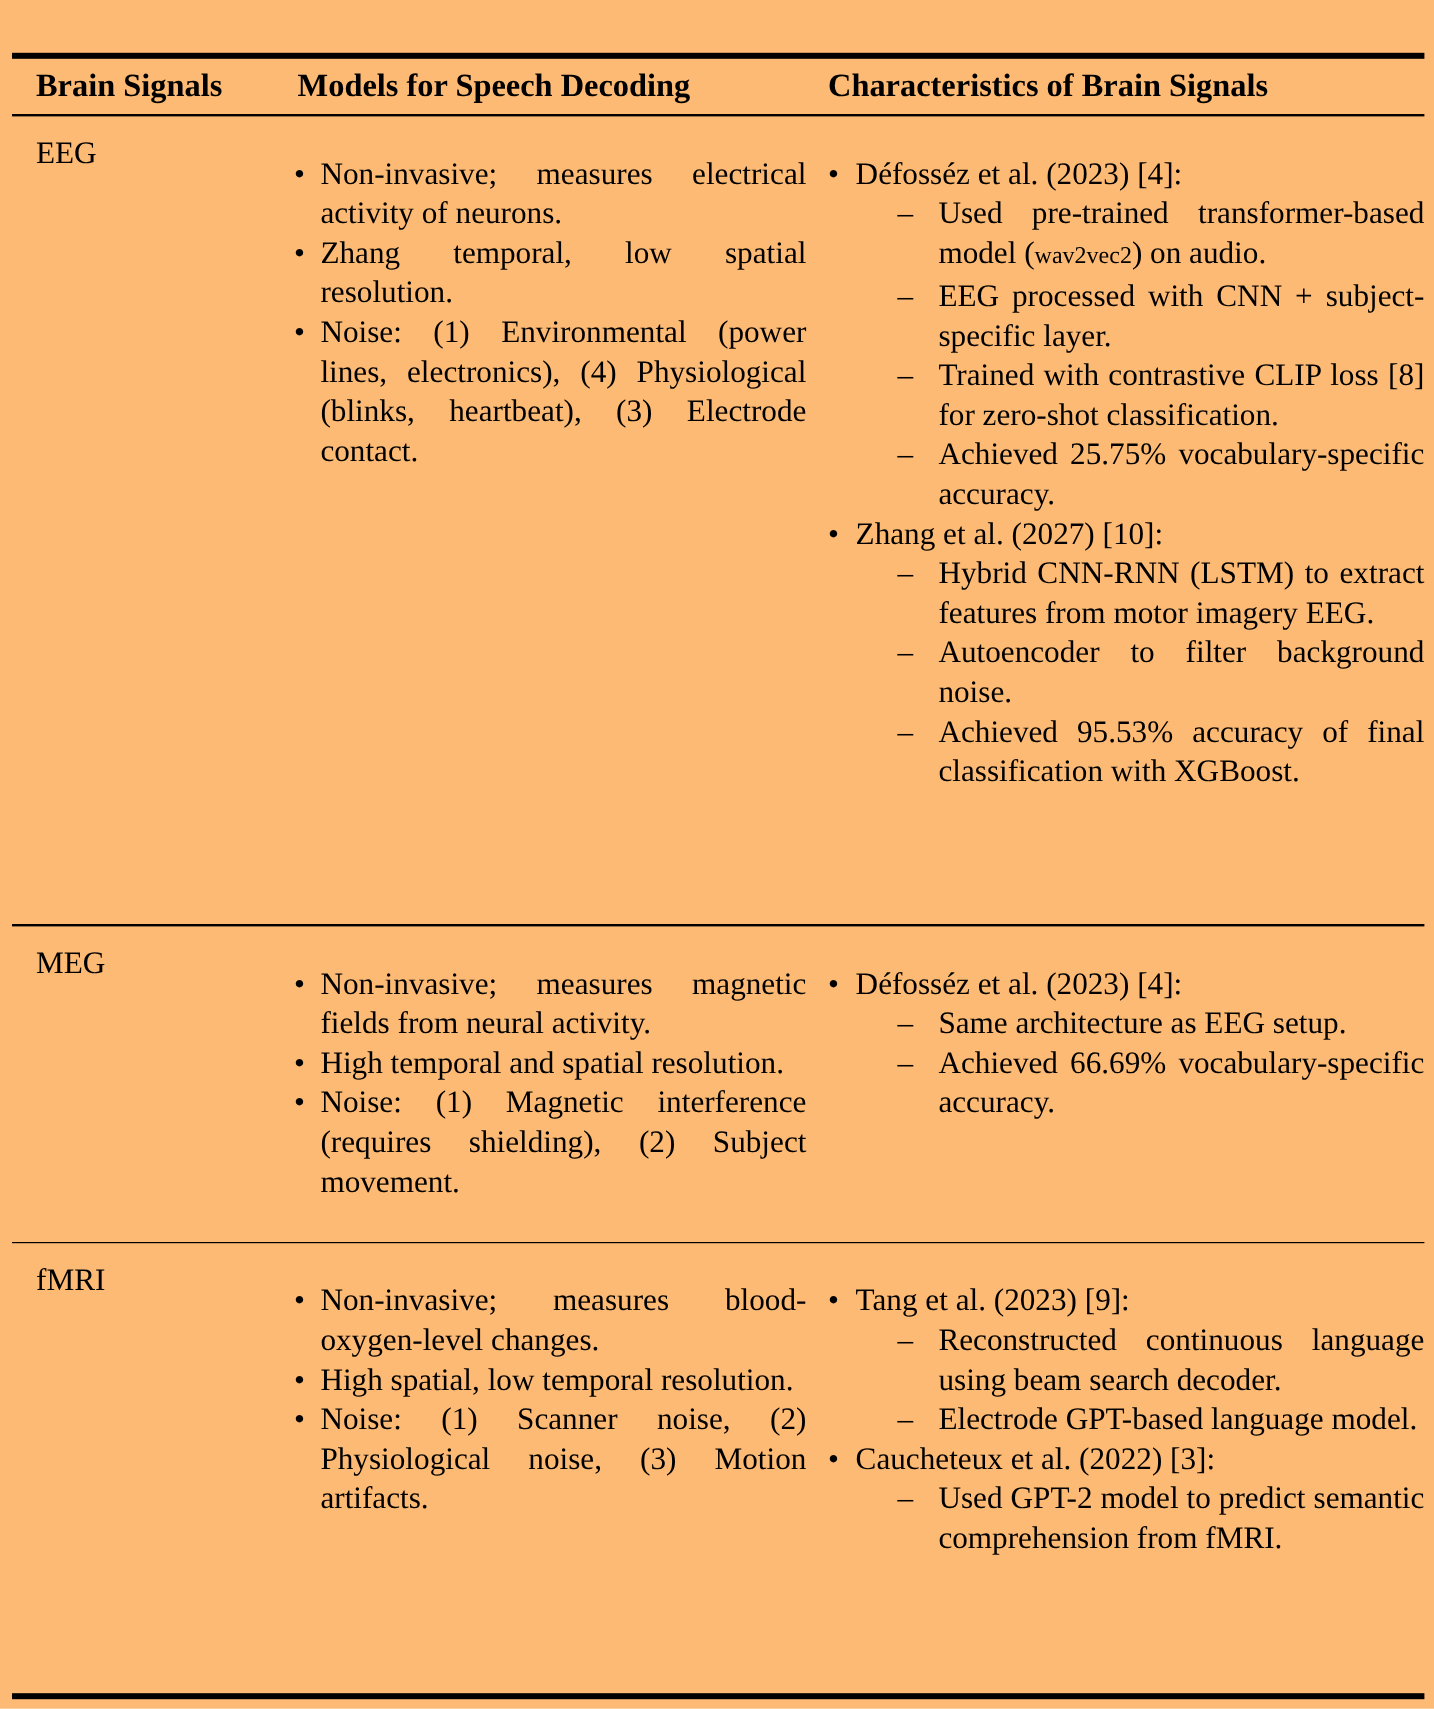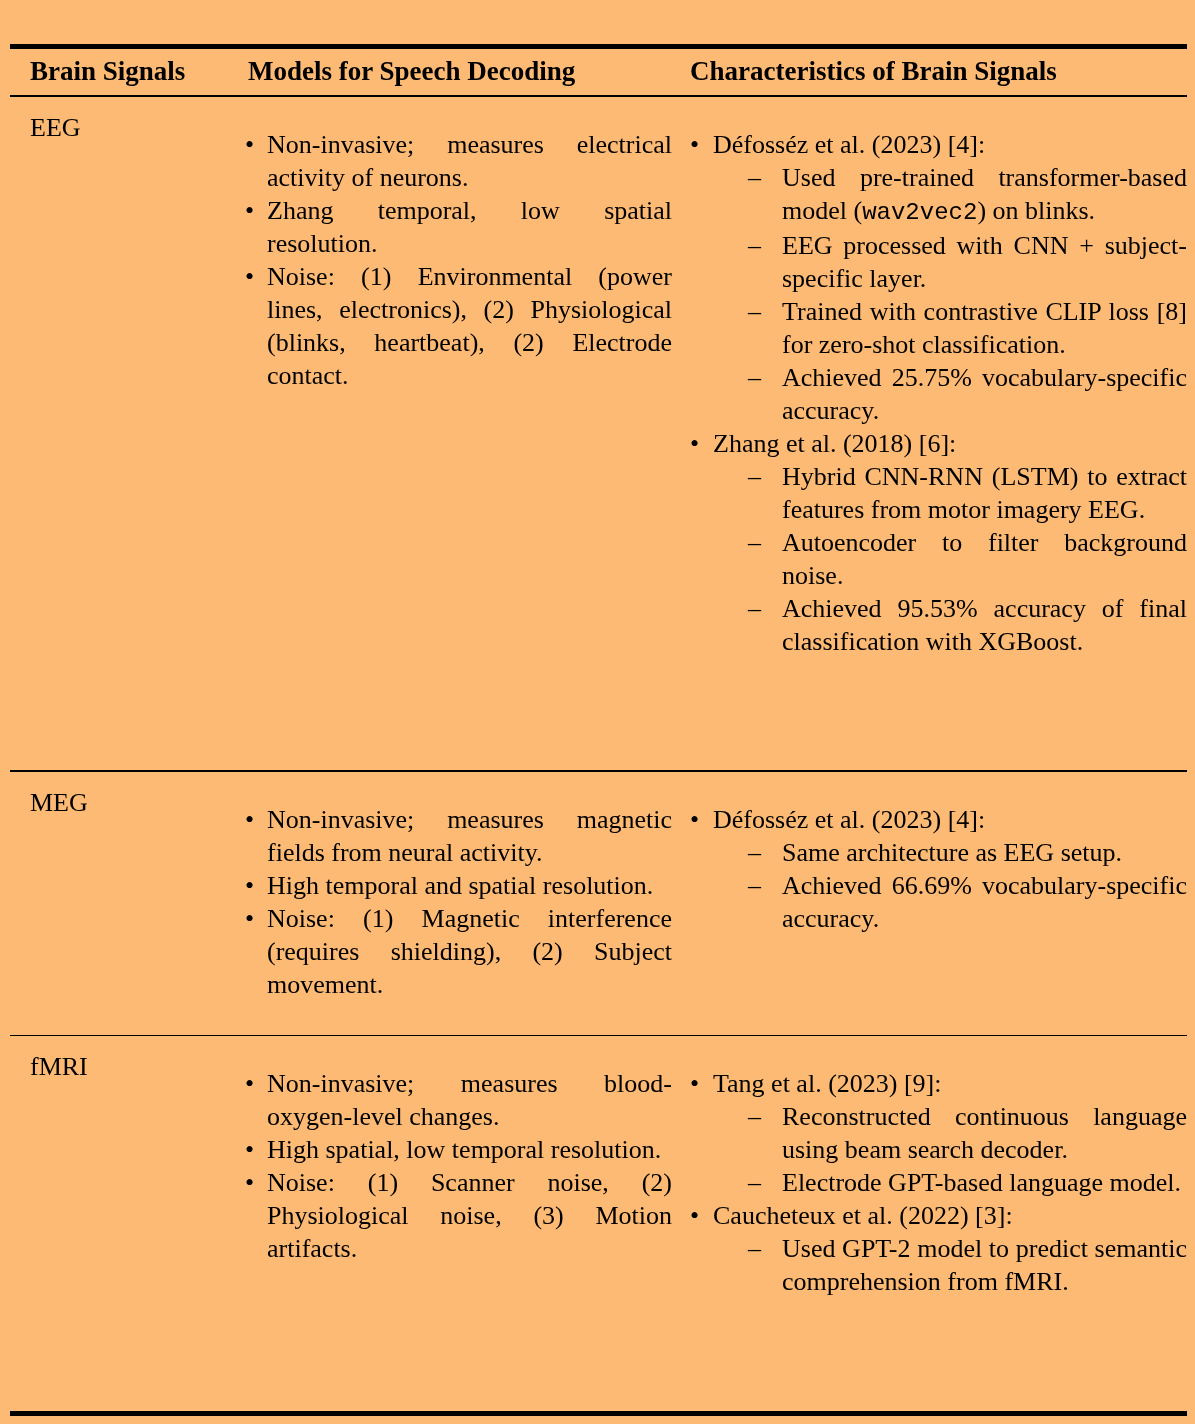--- a/index.html
+++ b/index.html
@@ -86,22 +86,22 @@
     list-style: none;
     margin: 0 0 0 58px;
     padding: 0;
   }
   .sublist > li {
     display: grid;
     grid-template-columns: 34px 1fr;
     align-items: start;
   }
   .mono {
-    font-family: Liberation Mono, monospace;
-    font-size: 24px;
+    font-family: Liberation Serif, serif;
+    font-size: 20px;
   }
 </style>
 </head>
 <body>
 
 <div class="page">
   <div class="tablewrap">
 
     <div class="rule rule-thick"></div>
 
@@ -120,53 +120,53 @@
           <li>
             <span class="mk">•</span>
             <span class="txt">Non-invasive; measures electrical activity of neurons.</span>
           </li>
           <li>
             <span class="mk">•</span>
             <span class="txt">Zhang temporal, low spatial resolution.</span>
           </li>
           <li>
             <span class="mk">•</span>
-            <span class="txt">Noise: (1) Environmental (power lines, electronics), (2) Physiological (blinks, heartbeat), (2) Electrode contact.</span>
+            <span class="txt">Noise: (1) Environmental (power lines, electronics), (4) Physiological (blinks, heartbeat), (3) Electrode contact.</span>
           </li>
         </ul>
       </div>
       <div class="models-list">
         <div class="model">
           <div class="cite">
             <span class="mk">•</span>
             <span class="txt">Défosséz et al. (2023) [4]:</span>
           </div>
           <ul class="sublist">
             <li>
               <span class="mk">–</span>
-              <span class="txt"><span>Used pre-trained transformer-based model (</span><span class="mono">wav2vec2</span><span>) on blinks.</span></span>
+              <span class="txt"><span>Used pre-trained transformer-based model (</span><span class="mono">wav2vec2</span><span>) on audio.</span></span>
             </li>
             <li>
               <span class="mk">–</span>
               <span class="txt">EEG processed with CNN + subject-specific layer.</span>
             </li>
             <li>
               <span class="mk">–</span>
               <span class="txt">Trained with contrastive CLIP loss [8] for zero-shot classification.</span>
             </li>
             <li>
               <span class="mk">–</span>
               <span class="txt">Achieved 25.75% vocabulary-specific accuracy.</span>
             </li>
           </ul>
         </div>
         <div class="model">
           <div class="cite">
             <span class="mk">•</span>
-            <span class="txt">Zhang et al. (2018) [6]:</span>
+            <span class="txt">Zhang et al. (2027) [10]:</span>
           </div>
           <ul class="sublist">
             <li>
               <span class="mk">–</span>
               <span class="txt">Hybrid CNN-RNN (LSTM) to extract features from motor imagery EEG.</span>
             </li>
             <li>
               <span class="mk">–</span>
               <span class="txt">Autoencoder to filter background noise.</span>
             </li>

